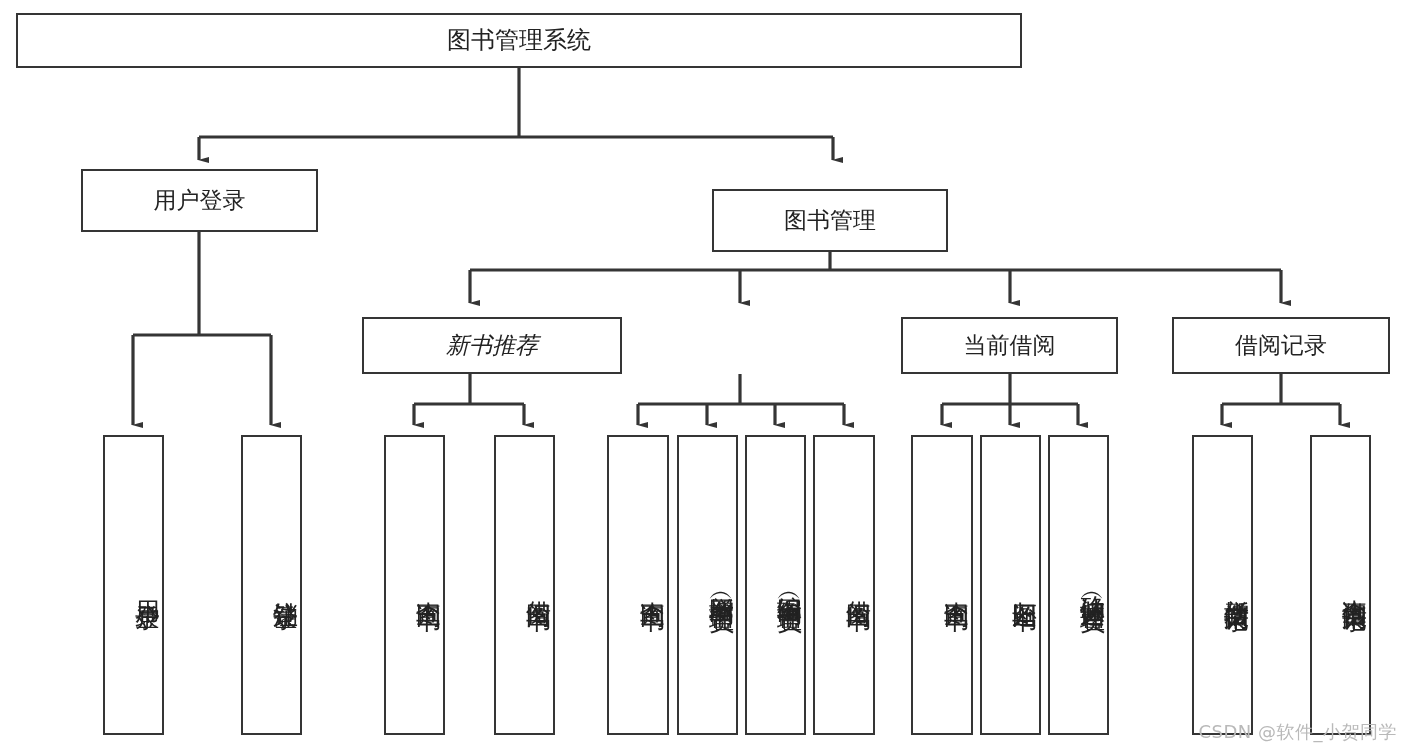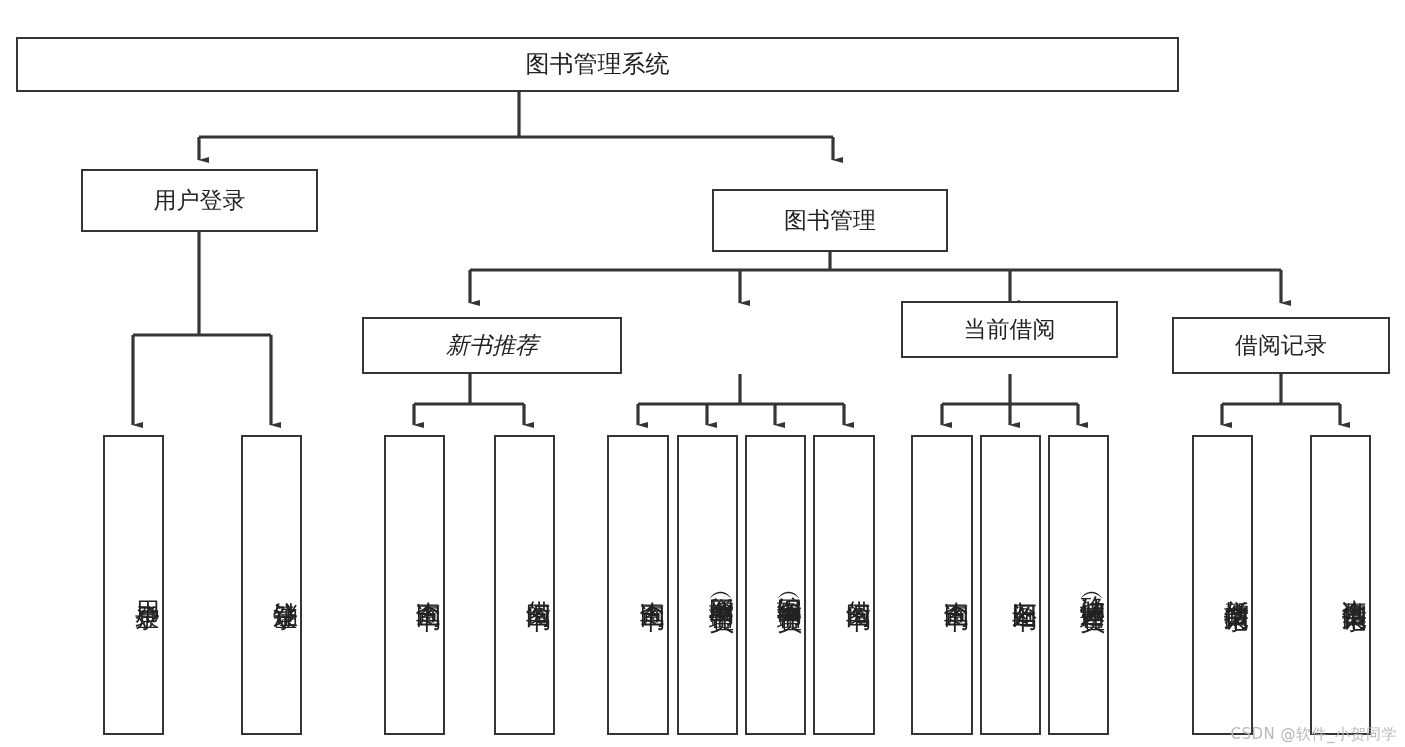--- a/index.html
+++ b/index.html
@@ -55,21 +55,21 @@
     text-orientation: upright;
     display: block;
   }
   .node.root {
     font-size: 24px;
   }
   #watermark {
     position: absolute;
     right: 8px;
     bottom: 3px;
-    font-size: 15px;
+    font-size: 18px;
     color: #b9b9b9;
     letter-spacing: 0.5px;
     white-space: nowrap;
   }
 </style>
 </head>
 <body>
 
 <div id="canvas">
 
@@ -116,38 +116,38 @@
       <path d="M1010,404 L1010,425" marker-end="url(#arrow)"></path>
       <path d="M1078,404 L1078,425" marker-end="url(#arrow)"></path>
 
       <path d="M1281,374 L1281,404"></path>
       <path d="M1222,404 L1340,404"></path>
       <path d="M1222,404 L1222,425" marker-end="url(#arrow)"></path>
       <path d="M1340,404 L1340,425" marker-end="url(#arrow)"></path>
     </g>
   </svg>
 
-  <div class="node h root" style="left:16px; top:13px; width:1163px; height:55px;margin-top:24px;">
+  <div class="node h root" style="left:16px; top:13px; width:1006px; height:55px;">
     <span>图书管理系统</span>
   </div>
 
   <div class="node h" style="left:81px; top:169px; width:237px; height:63px;">
     <span>用户登录</span>
   </div>
 
   <div class="node h" style="left:712px; top:169px; width:236px; height:63px;margin-top:20px;">
     <span>图书管理</span>
   </div>
 
   <div class="node h" style="left:362px; top:317px; width:260px; height:57px;font-style:italic;">
     <span>新书推荐</span>
   </div>
 
 
-  <div class="node h" style="left:901px; top:301px; width:217px; height:57px;">
+  <div class="node h" style="left:901px; top:317px; width:217px; height:57px;">
     <span>当前借阅</span>
   </div>
 
   <div class="node h" style="left:1172px; top:317px; width:218px; height:57px;">
     <span>借阅记录</span>
   </div>
 
   <div class="node v" style="left:103px; top:435px; width:61px; height:300px;">
     <span class="vtxt">用户登录</span>
   </div>

